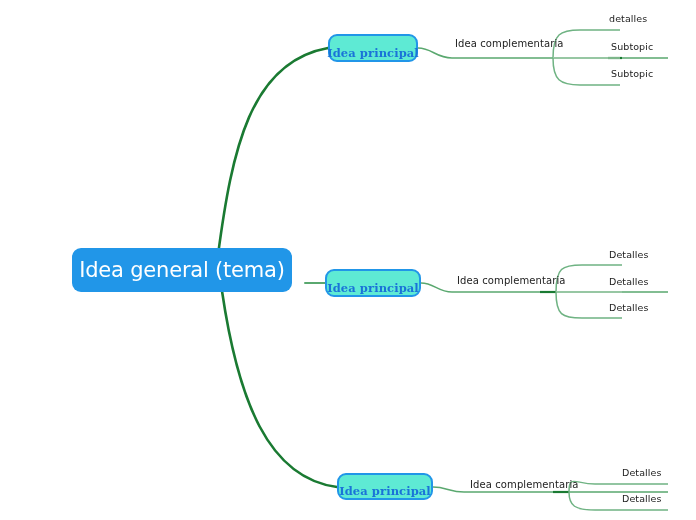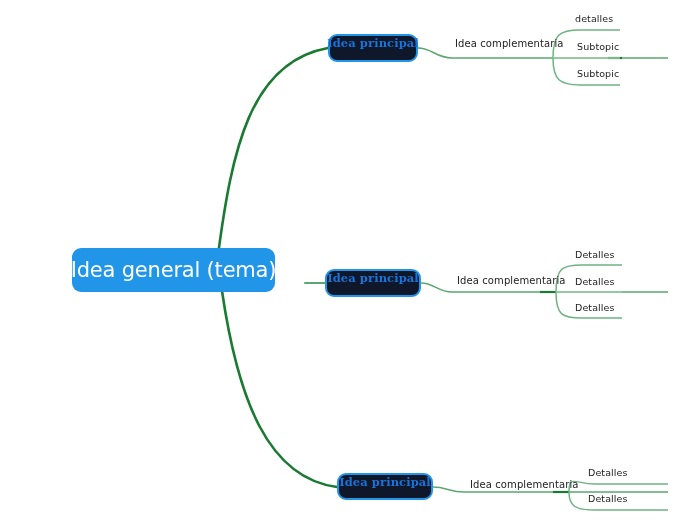--- a/index.html
+++ b/index.html
@@ -25,46 +25,46 @@
     top: 0;
     width: 696px;
     height: 520px;
   }
 
   
   .central-node {
     position: absolute;
     left: 72px;
     top: 248px;
-    width: 203px;
+    width: 220px;
     height: 44px;
     background: #2196e8;
     border-radius: 9px;
     display: flex;
     align-items: center;
     justify-content: center;
     box-sizing: border-box;
   }
   .central-node .label {
     color: #ffffff;
     font-size: 21px;
     font-weight: 400;
     letter-spacing: -0.2px;
     font-family: "DejaVu Sans", sans-serif;
     white-space: nowrap;
   }
 
   
   .main-node {
     position: absolute;
-    background: #0f172a;
+    background: #5eead4;
     border: 2px solid #2196e8;
     border-radius: 9px;
     display: flex;
-    align-items: flex-start;
+    align-items: flex-end;
     justify-content: center;
     box-sizing: border-box;
   }
   .main-node .label {
     color: #1a73d8;
     font-size: 11.5px;
     font-weight: bold;
     font-family: "DejaVu Serif", serif;
     white-space: nowrap;
     letter-spacing: 0.1px;
@@ -87,20 +87,21 @@
   #sub-label-2 { left: 470px; top: 479px; }
 
   
   .leaf-label {
     position: absolute;
     font-size: 9.5px;
     color: #222222;
     font-family: "DejaVu Sans", sans-serif;
     white-space: nowrap;
     letter-spacing: 0.1px;
+    margin-left: 34px;
   }
 </style>
 </head>
 <body>
 
 <div id="canvas">
 
   <svg id="wires" viewBox="0 0 696 520" xmlns="http://www.w3.org/2000/svg">
 
     <path d="M 218 255 C 232 150 250 62 328 48" fill="none" stroke="#1a7a32" stroke-width="2.6" stroke-linecap="round"></path>

